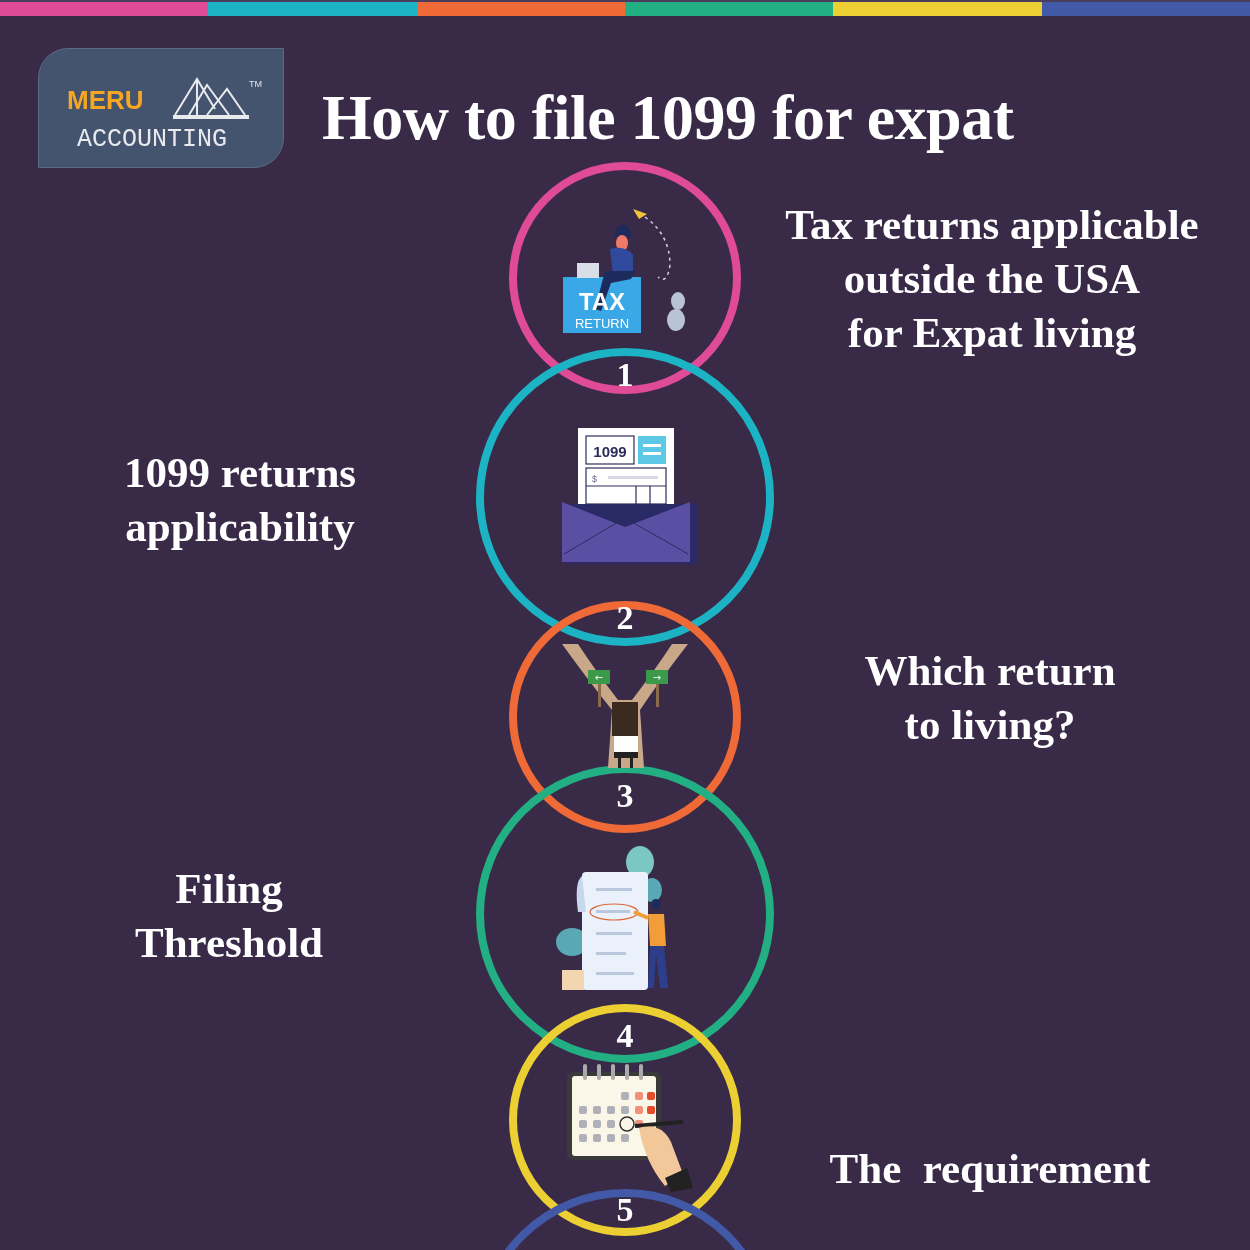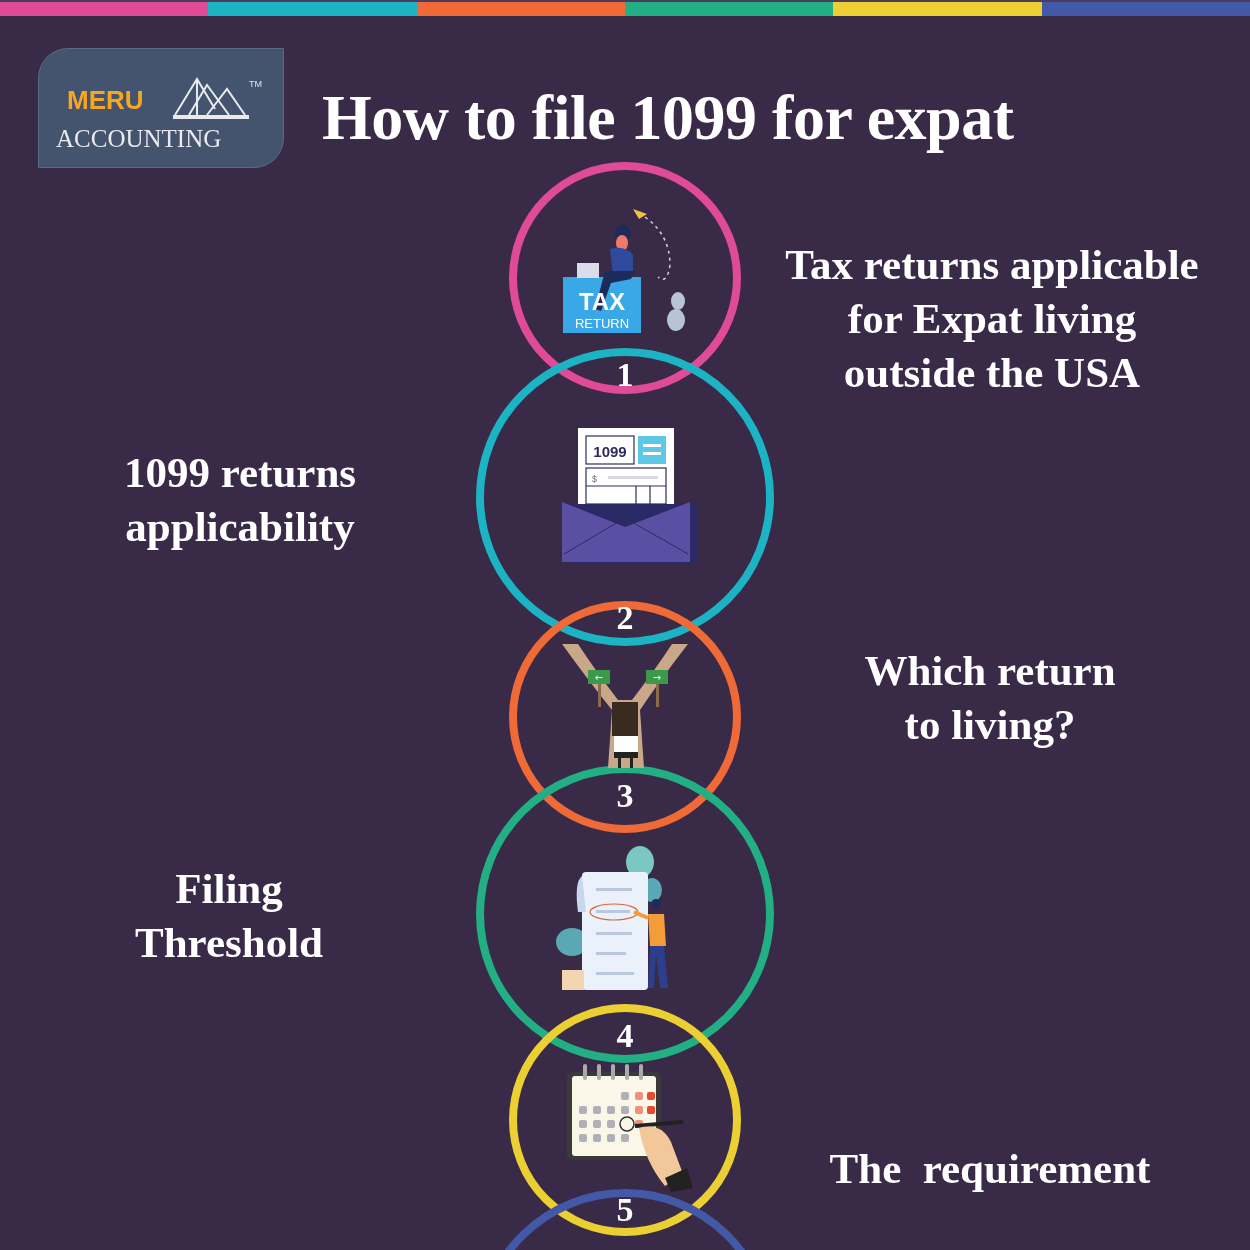--- a/index.html
+++ b/index.html
@@ -9,21 +9,21 @@
     .topbar { position: absolute; left: 0; top: 0; width: 1250px; height: 16px; display: flex; border-top: 2px solid #4a3c5c; }
     .topbar .seg { flex: 1; height: 100%; }
 
     .logo { position: absolute; left: 38px; top: 48px; width: 246px; height: 120px;
       background: #44546e; border: 1px solid #5a6985;
       border-radius: 30px 0 30px 0; }
     .logo .meru { position: absolute; left: 28px; top: 36px; font-family: "Liberation Sans", sans-serif;
       font-weight: bold; font-size: 26px; color: #f5a623; letter-spacing: 0px; }
     .logo .mtn { position: absolute; left: 132px; top: 22px; width: 82px; height: 50px; }
     .logo .tm { position: absolute; left: 210px; top: 30px; font-family: Liberation Sans, sans-serif; font-size: 9px; color: #dfe3ea; }
-    .logo .acct { position: absolute; left: 17px; top: 76px; font-family: Liberation Serif, serif;
+    .logo .acct { position: absolute; left: 38px; top: 76px; font-family: Liberation Mono, monospace;
       font-size: 25px; color: #e8eaee; letter-spacing: 0px; }
 
     .title { position: absolute; left: 322px; top: 78px; width: 890px; font-family: "Liberation Serif", serif;
       font-size: 64px; line-height: 80px; font-weight: bold; color: #fff; white-space: nowrap; letter-spacing: -0.5px; }
 
     .rings { position: absolute; left: 0; top: 0; width: 1250px; height: 1250px; pointer-events: none; }
 
     .num { position: absolute; width: 60px; margin-left: -30px; text-align: center;
       font-family: "Liberation Serif", serif; font-weight: bold; font-size: 34px; line-height: 36px; color: #fff; }
 
@@ -175,24 +175,24 @@
   <path d="M74,66 Q96,60 106,80 L118,112 L100,124 Q80,100 74,66 Z" fill="#f2c79a"></path>
   <path d="M100,116 L122,106 L128,126 L106,130 Z" fill="#222"></path>
 </svg>
 
 <div class="num" style="left:625px; top:357px;">1</div>
 <div class="num" style="left:625px; top:600px;">2</div>
 <div class="num" style="left:625px; top:778px;">3</div>
 <div class="num" style="left:625px; top:1018px;">4</div>
 <div class="num" style="left:625px; top:1192px;">5</div>
 
-<div class="label" style="left:752px; top:198px; width:480px;margin-top:40px;">
+<div class="label" style="left:752px; top:198px; width:480px;">
   <div>Tax returns applicable</div>
+  <div>outside the USA</div>
   <div>for Expat living</div>
-  <div>outside the USA</div>
 </div>
 
 <div class="label" style="left:90px; top:446px; width:300px;">
   <div>1099 returns</div>
   <div>applicability</div>
 </div>
 
 <div class="label" style="left:830px; top:644px; width:320px;">
   <div>Which return</div>
   <div>to living?</div>

